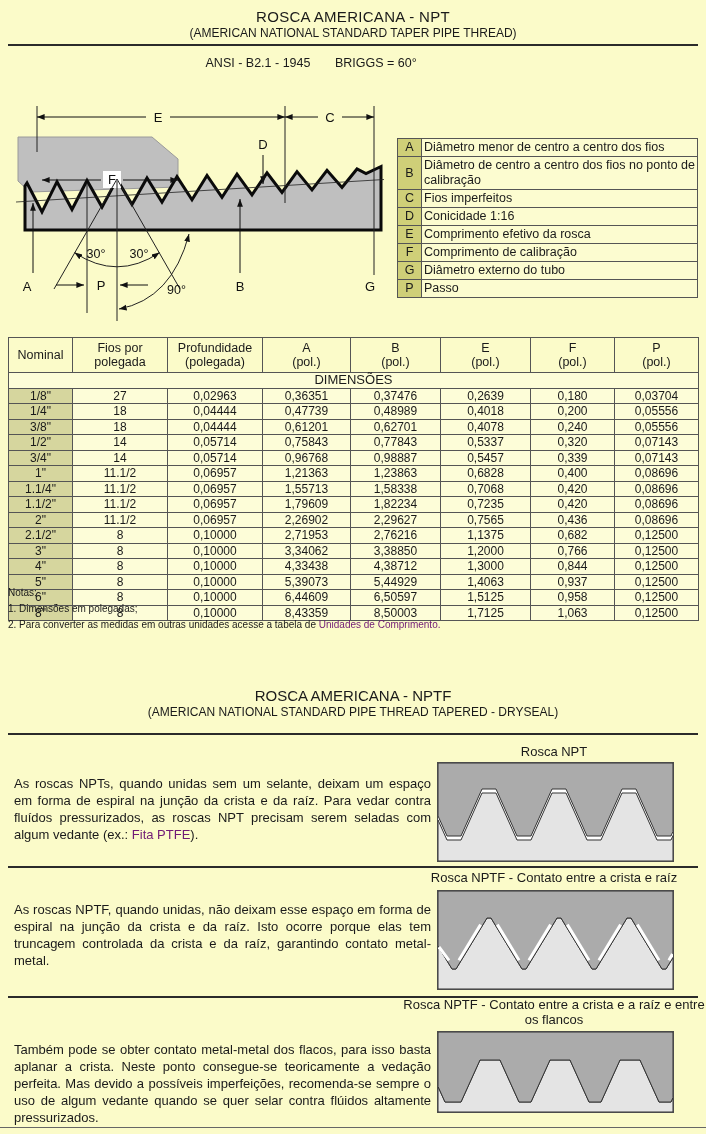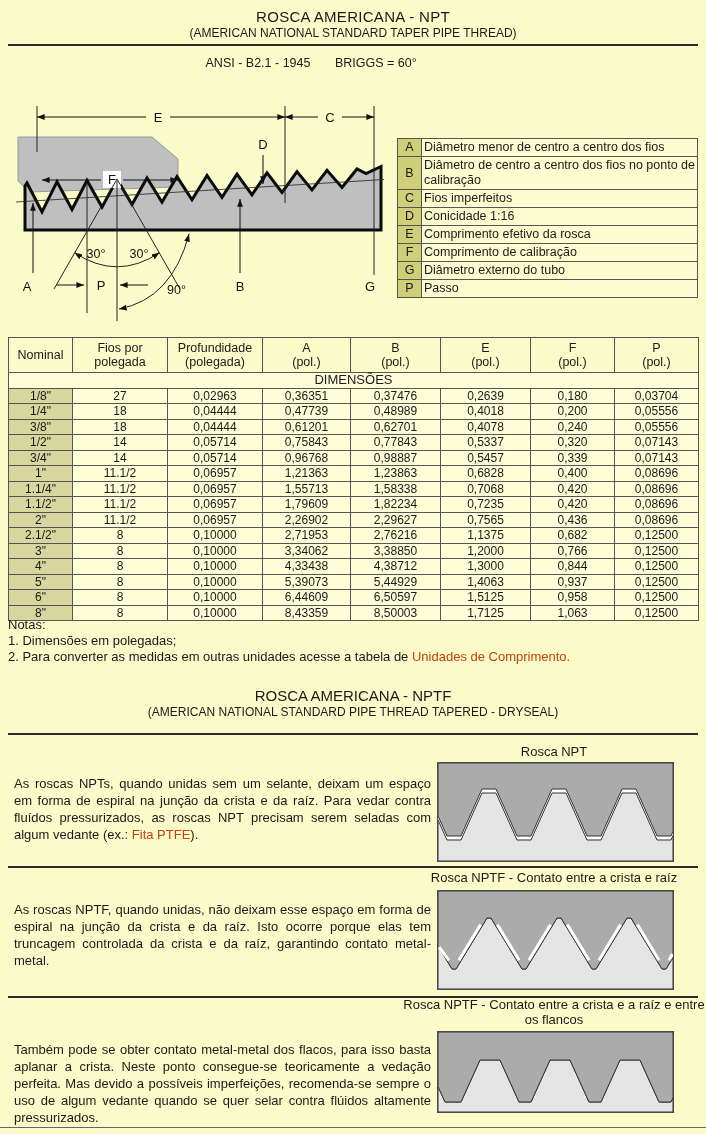--- a/index.html
+++ b/index.html
@@ -19,22 +19,22 @@
   .legend{left:397px;top:138px;width:301px;font-size:12.5px;}
   .legend td{padding:1px 2px;line-height:15px;}
   .lkey{background:#CFCF78;width:19px;text-align:center;}
   .ldesc{background:#FCFCD0;text-align:left;padding-left:4px;}
   
   .dim{left:8px;top:337px;width:690px;font-size:12px;table-layout:fixed;}
   .dim th{background:#FBFBC9;font-size:12.5px;line-height:14px;padding:3px 0;text-align:center;}
   .dim td{background:#FDFDD8;text-align:center;padding:0;line-height:14.5px;}
   .dim td.nom{background:#D6D69E;}
   
-  .notes{left:8px;top:617px;font-size:13px;line-height:16px;}
-  .red-link{color:#c2410c;cursor:pointer;}
+  .notes{left:8px;top:585px;font-size:10px;line-height:16px;}
+  .red-link{color:#701a75;cursor:pointer;}
   
   .nptf-title{top:687px;left:0;width:706px;font-size:15px;}
   .nptf-subtitle{top:705px;left:0;width:706px;font-size:12px;}
   .para{left:14px;width:417px;font-size:13px;line-height:17px;text-align:justify;}
   .caption{left:402px;width:304px;font-size:13px;text-align:center;line-height:15px;}
   .timg{position:absolute;border:1px solid #4a4a4a;background:#fff;}
   .bottom-rule{position:absolute;left:0;right:0;top:1127px;border-top:1px solid #666;}
   svg text{font-family:"Liberation Sans","DejaVu Sans",sans-serif;font-size:13px;fill:#111;}
   svg text.small{font-size:12.5px;}
 </style>

